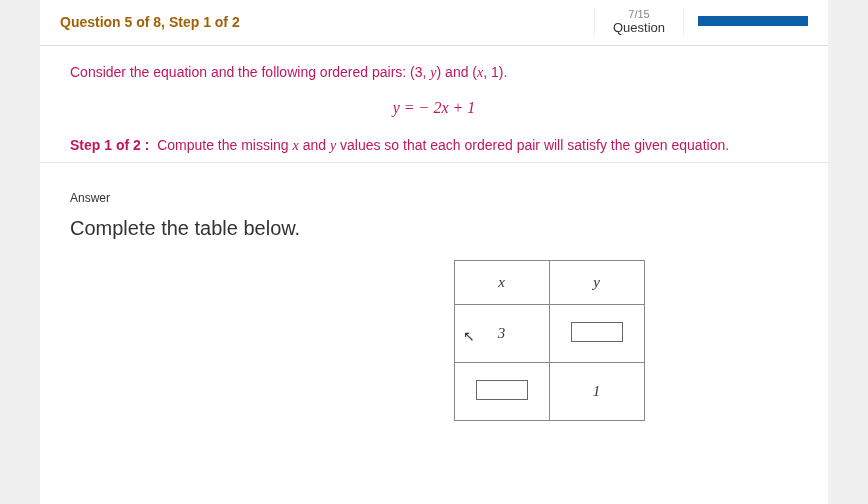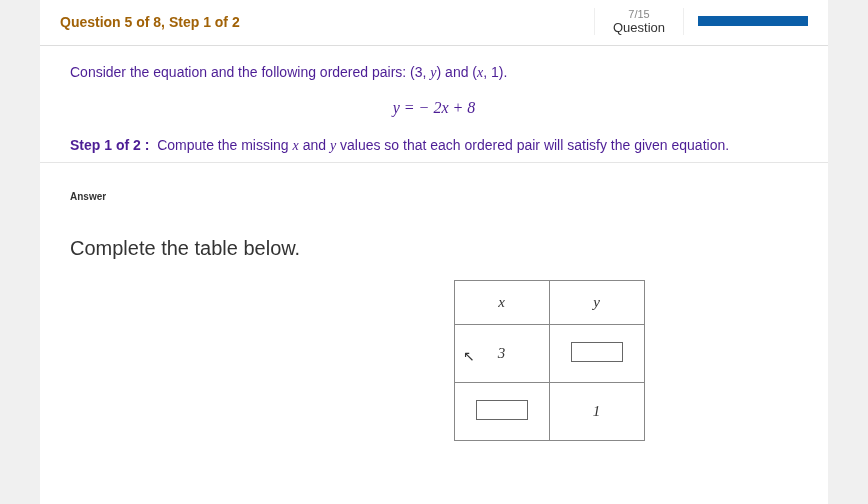--- a/index.html
+++ b/index.html
@@ -52,21 +52,21 @@
     .progress-bar {
       width: 110px;
       height: 10px;
       background: #0b5ea8;
       margin-left: 14px;
       margin-top: 8px;
     }
     .content {
       padding: 18px 30px 10px 30px;
       font-size: 14px;
-      color: #4c1d95;
+      color: #be185d;
     }
     .prompt-text {
       margin-bottom: 18px;
     }
     .equation {
       text-align: center;
       font-family: "Times New Roman", serif;
       font-style: italic;
       font-size: 16px;
       margin-bottom: 20px;
@@ -78,23 +78,23 @@
       font-weight: bold;
     }
     .divider {
       border-bottom: 1px solid #e5e5e5;
       margin: 8px -30px 0 -30px;
     }
     .answer-section {
       padding: 18px 30px;
     }
     .answer-heading {
-      font-weight: bold;
-      font-size: 10px;
-      margin-bottom: 35px;
+      font-weight: normal;
+      font-size: 12px;
+      margin-bottom: 12px;
     }
     .answer-sub {
       font-size: 20px;
       margin-bottom: 20px;
     }
     .table-wrap {
       display: flex;
       justify-content: center;
       margin-left: 230px;
       position: relative;
@@ -146,21 +146,21 @@
       <div class="score-frac">7/15</div>
       <div class="score-label">Question</div>
     </div>
     <div class="progress-bar"></div>
   </div>
 
   <div class="content">
     <div class="prompt-text">
       Consider the equation and the following ordered pairs: (3, <span class="ital">y</span>) and (<span class="ital">x</span>, 1).
     </div>
-    <div class="equation">y = − 2x + 8</div>
+    <div class="equation">y = − 2x + 1</div>
     <div class="step-line">
       <b>Step 1 of 2 :</b>
       &nbsp;Compute the missing <span class="ital">x</span> and <span class="ital">y</span> values so that each ordered pair will satisfy the given equation.
     </div>
     <div class="divider"></div>
   </div>
 
   <div class="answer-section">
     <div class="answer-heading">Answer</div>
     <div class="answer-sub">Complete the table below.</div>

